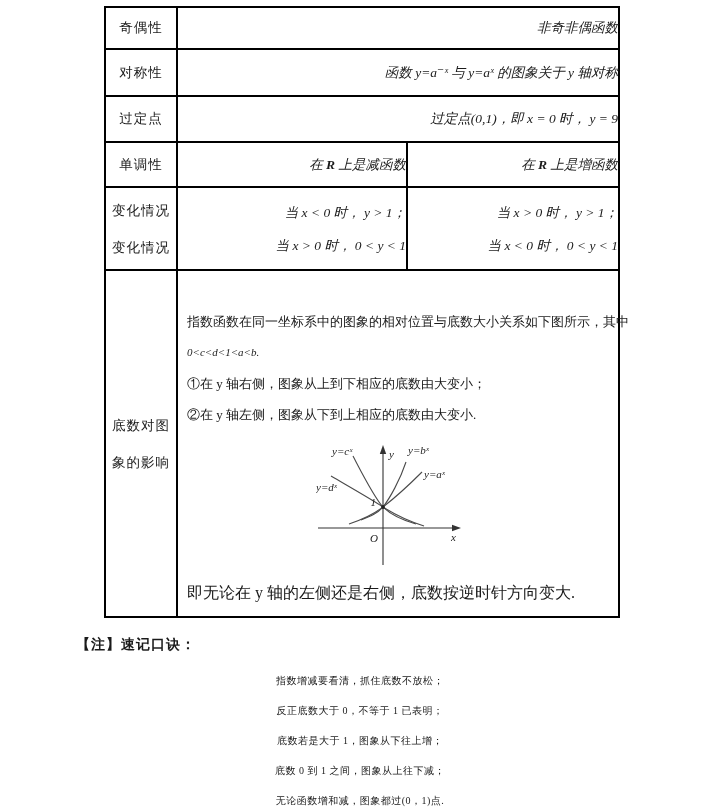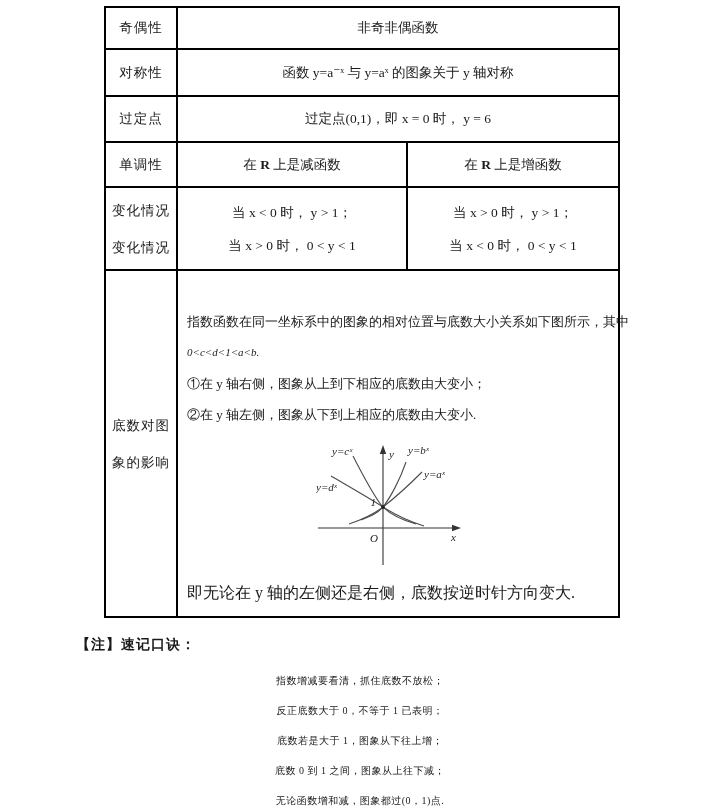--- a/index.html
+++ b/index.html
@@ -22,21 +22,21 @@
     table-layout: fixed;
     width: 514px;
   }
   table.main-table td {
     border: 2px solid #000;
     font-size: 13.5px;
     vertical-align: middle;
     padding: 0;
   }
   td.label-cell { text-align: center; letter-spacing: 1px; }
-  td.center-cell { text-align: center; }
+  td.center-cell { text-align: right; font-style: italic; }
   .two-line { line-height: 33px; }
   .lbl-two-line { line-height: 37px; }
 
   tr.r1 { height: 42px; }
   tr.r2 { height: 47px; }
   tr.r3 { height: 46px; border-radius: 9px; }
   tr.r4 { height: 45px; }
   tr.r5 { height: 83px; }
   tr.r6 { height: 347px; }
 
@@ -89,21 +89,21 @@
         <td colspan="2" class="center-cell">非奇非偶函数</td>
       </tr>
 
       <tr class="r2">
         <td class="label-cell">对称性</td>
         <td colspan="2" class="center-cell">函数 y=a⁻ˣ 与 y=aˣ 的图象关于 y 轴对称</td>
       </tr>
 
       <tr class="r3">
         <td class="label-cell">过定点</td>
-        <td colspan="2" class="center-cell">过定点(0,1)，即 x = 0 时， y = 6</td>
+        <td colspan="2" class="center-cell">过定点(0,1)，即 x = 0 时， y = 9</td>
       </tr>
 
       <tr class="r4">
         <td class="label-cell">单调性</td>
         <td class="center-cell">
           <span>在 </span><span class="bold-r">R</span><span> 上是减函数</span>
         </td>
         <td class="center-cell">
           <span>在 </span><span class="bold-r">R</span><span> 上是增函数</span>
         </td>

